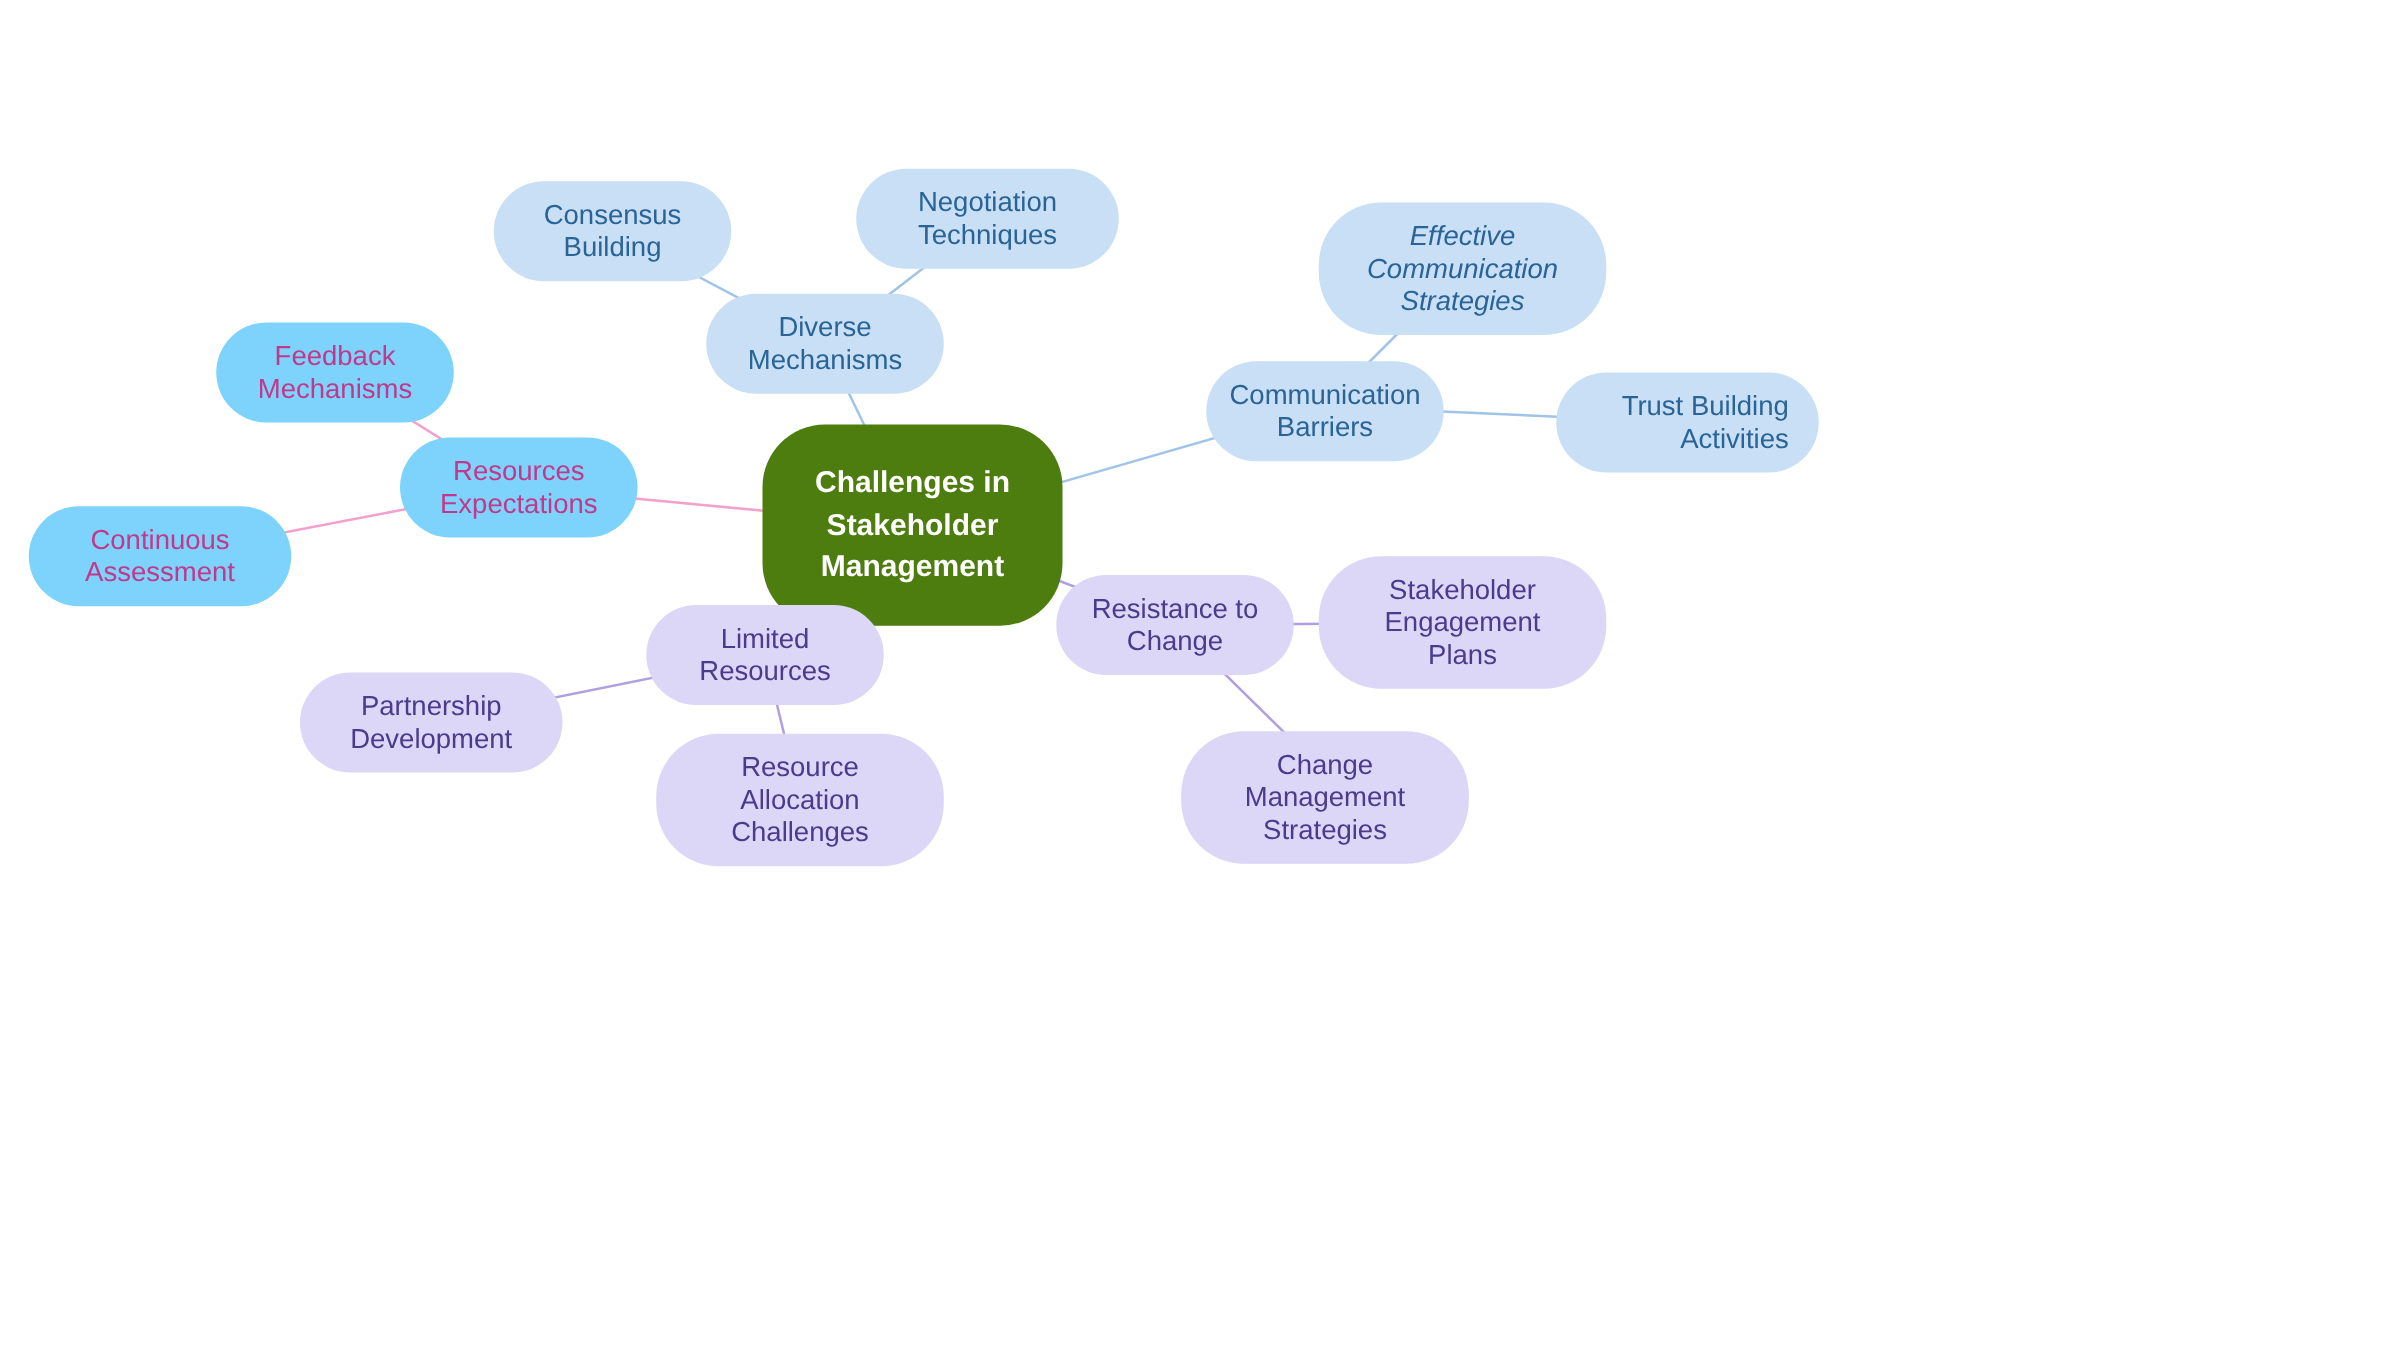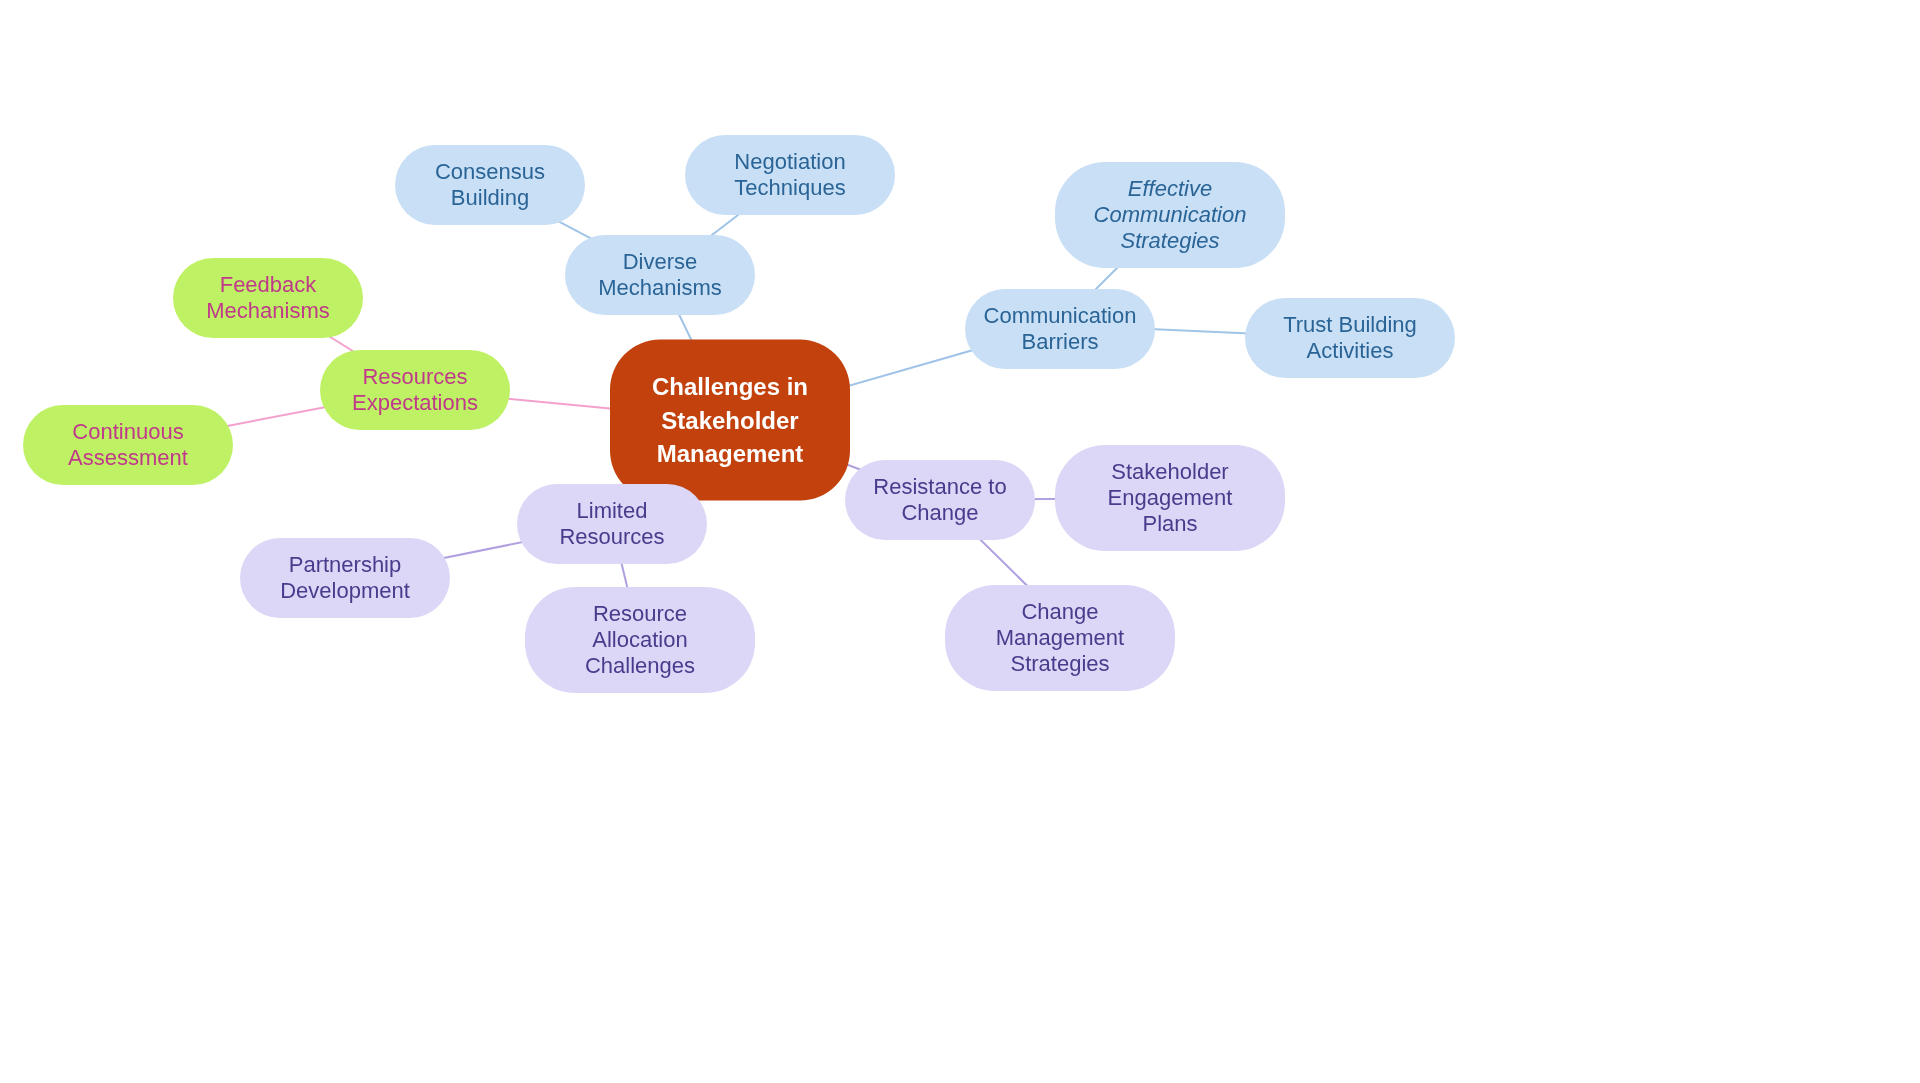--- a/index.html
+++ b/index.html
@@ -30,35 +30,35 @@
       align-items: center;
       justify-content: center;
       text-align: center;
       font-size: 22px;
       font-weight: 500;
       padding: 14px 24px;
       transform: translate(-50%, -50%);
       cursor: pointer;
     }
     .node-center {
-      background: #c2410c;
+      background: #4d7c0f;
       color: #ffffff;
       font-size: 24px;
       font-weight: 600;
       padding: 30px 40px;
       width: 240px;
       line-height: 1.4;
     }
     .node-blue {
       background: #c8dff5;
       color: #2a6496;
       border: none;
     }
     .node-pink {
-      background: #bef264;
+      background: #7dd3fc;
       color: #c0398a;
       border: none;
     }
     .node-purple {
       background: #dcd6f7;
       color: #4a3b8c;
       border: none;
     }
   </style>
 </head>
@@ -82,21 +82,21 @@
       <line x1="940" y1="500" x2="1170" y2="498" stroke="#b0a0e0" stroke-width="2"></line>
       <line x1="940" y1="500" x2="1060" y2="618" stroke="#b0a0e0" stroke-width="2"></line>
     </svg>
   <div id="nodes-container">
       <div class="node node-center" style="left: 730px; top: 420px; width: 240px;">Challenges in Stakeholder Management</div>
       <div class="node node-blue" style="left: 660px; top: 275px; width: 190px;">Diverse Mechanisms</div>
       <div class="node node-blue" style="left: 490px; top: 185px; width: 190px;">Consensus Building</div>
       <div class="node node-blue" style="left: 790px; top: 175px; width: 210px;">Negotiation Techniques</div>
       <div class="node node-blue" style="left: 1060px; top: 329px; width: 190px;">Communication Barriers</div>
       <div class="node node-blue" style="left: 1170px; top: 215px; width: 230px; font-style: italic;">Effective Communication Strategies</div>
-      <div class="node node-blue" style="left: 1350px; top: 338px; width: 210px;">Trust Building Activities</div>
+      <div class="node node-blue" style="left: 1350px; top: 338px; width: 210px; text-align: right;">Trust Building Activities</div>
       <div class="node node-pink" style="left: 415px; top: 390px; width: 190px;">Resources Expectations</div>
       <div class="node node-pink" style="left: 268px; top: 298px; width: 190px;">Feedback Mechanisms</div>
       <div class="node node-pink" style="left: 128px; top: 445px; width: 210px;">Continuous Assessment</div>
       <div class="node node-purple" style="left: 612px; top: 524px; width: 190px;">Limited Resources</div>
       <div class="node node-purple" style="left: 345px; top: 578px; width: 210px;">Partnership Development</div>
       <div class="node node-purple" style="left: 640px; top: 640px; width: 230px;">Resource Allocation Challenges</div>
       <div class="node node-purple" style="left: 940px; top: 500px; width: 190px;">Resistance to Change</div>
       <div class="node node-purple" style="left: 1170px; top: 498px; width: 230px;">Stakeholder Engagement Plans</div>
       <div class="node node-purple" style="left: 1060px; top: 638px; width: 230px;">Change Management Strategies</div>
     </div>

